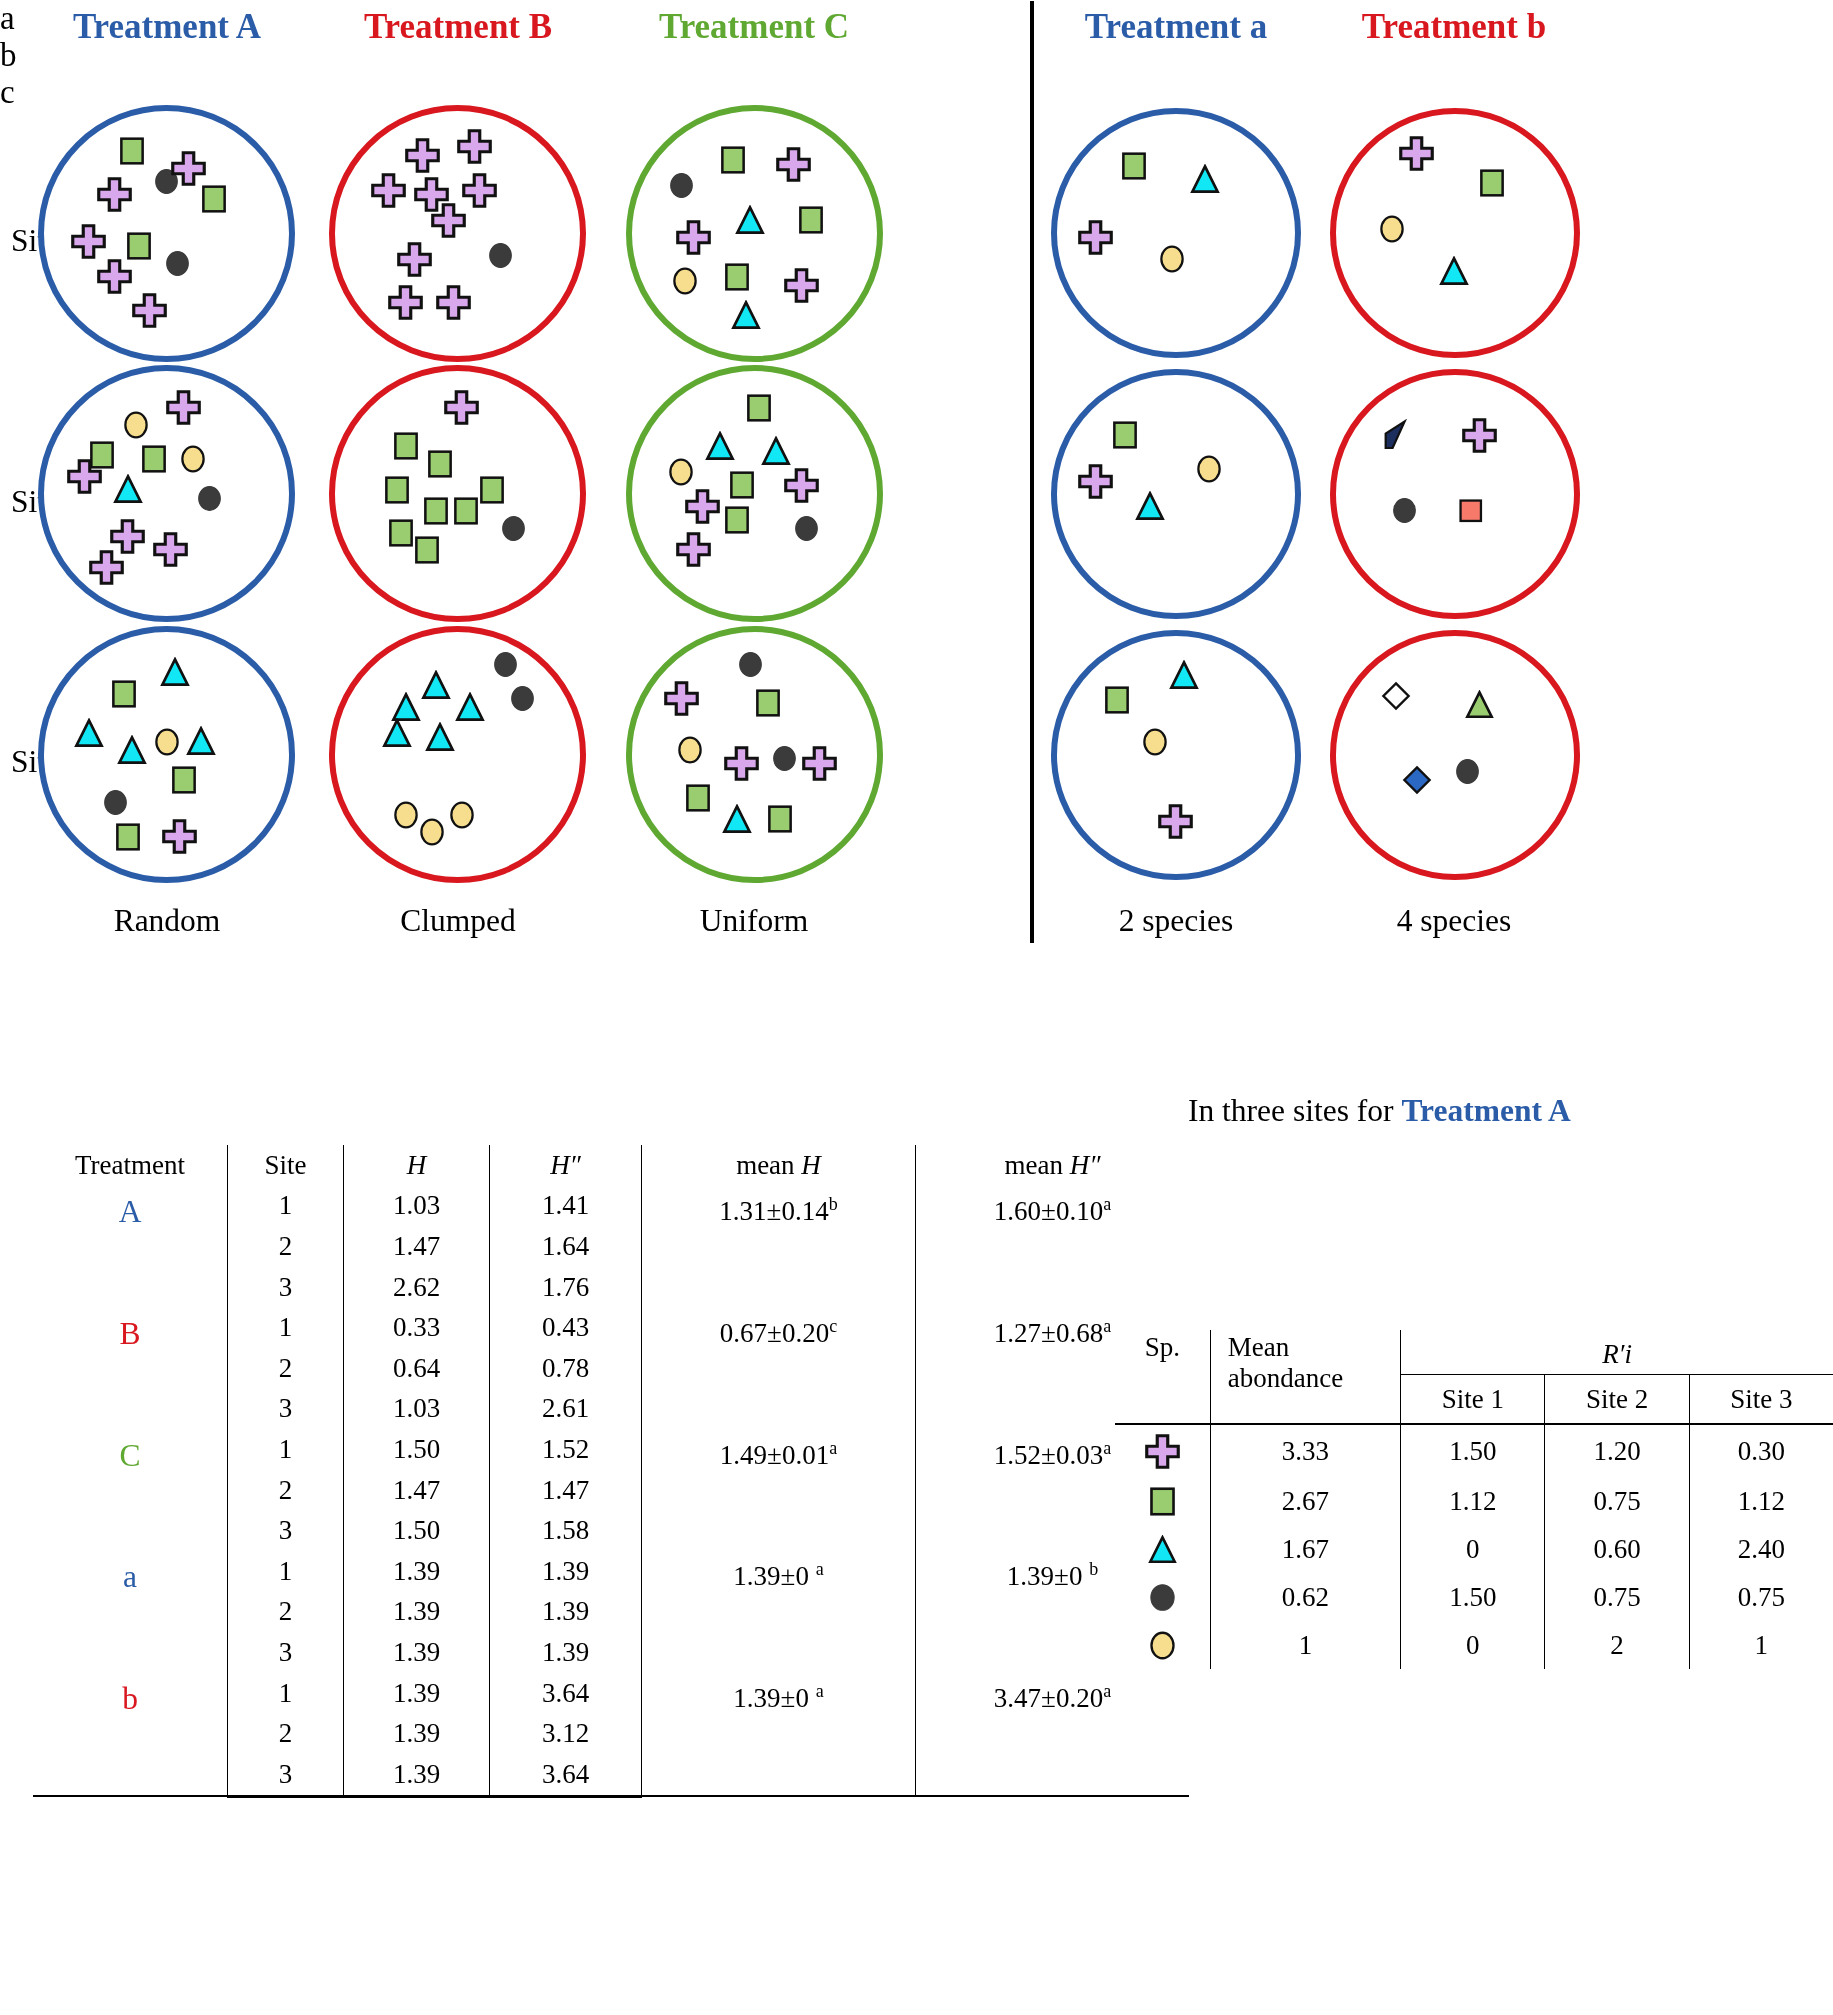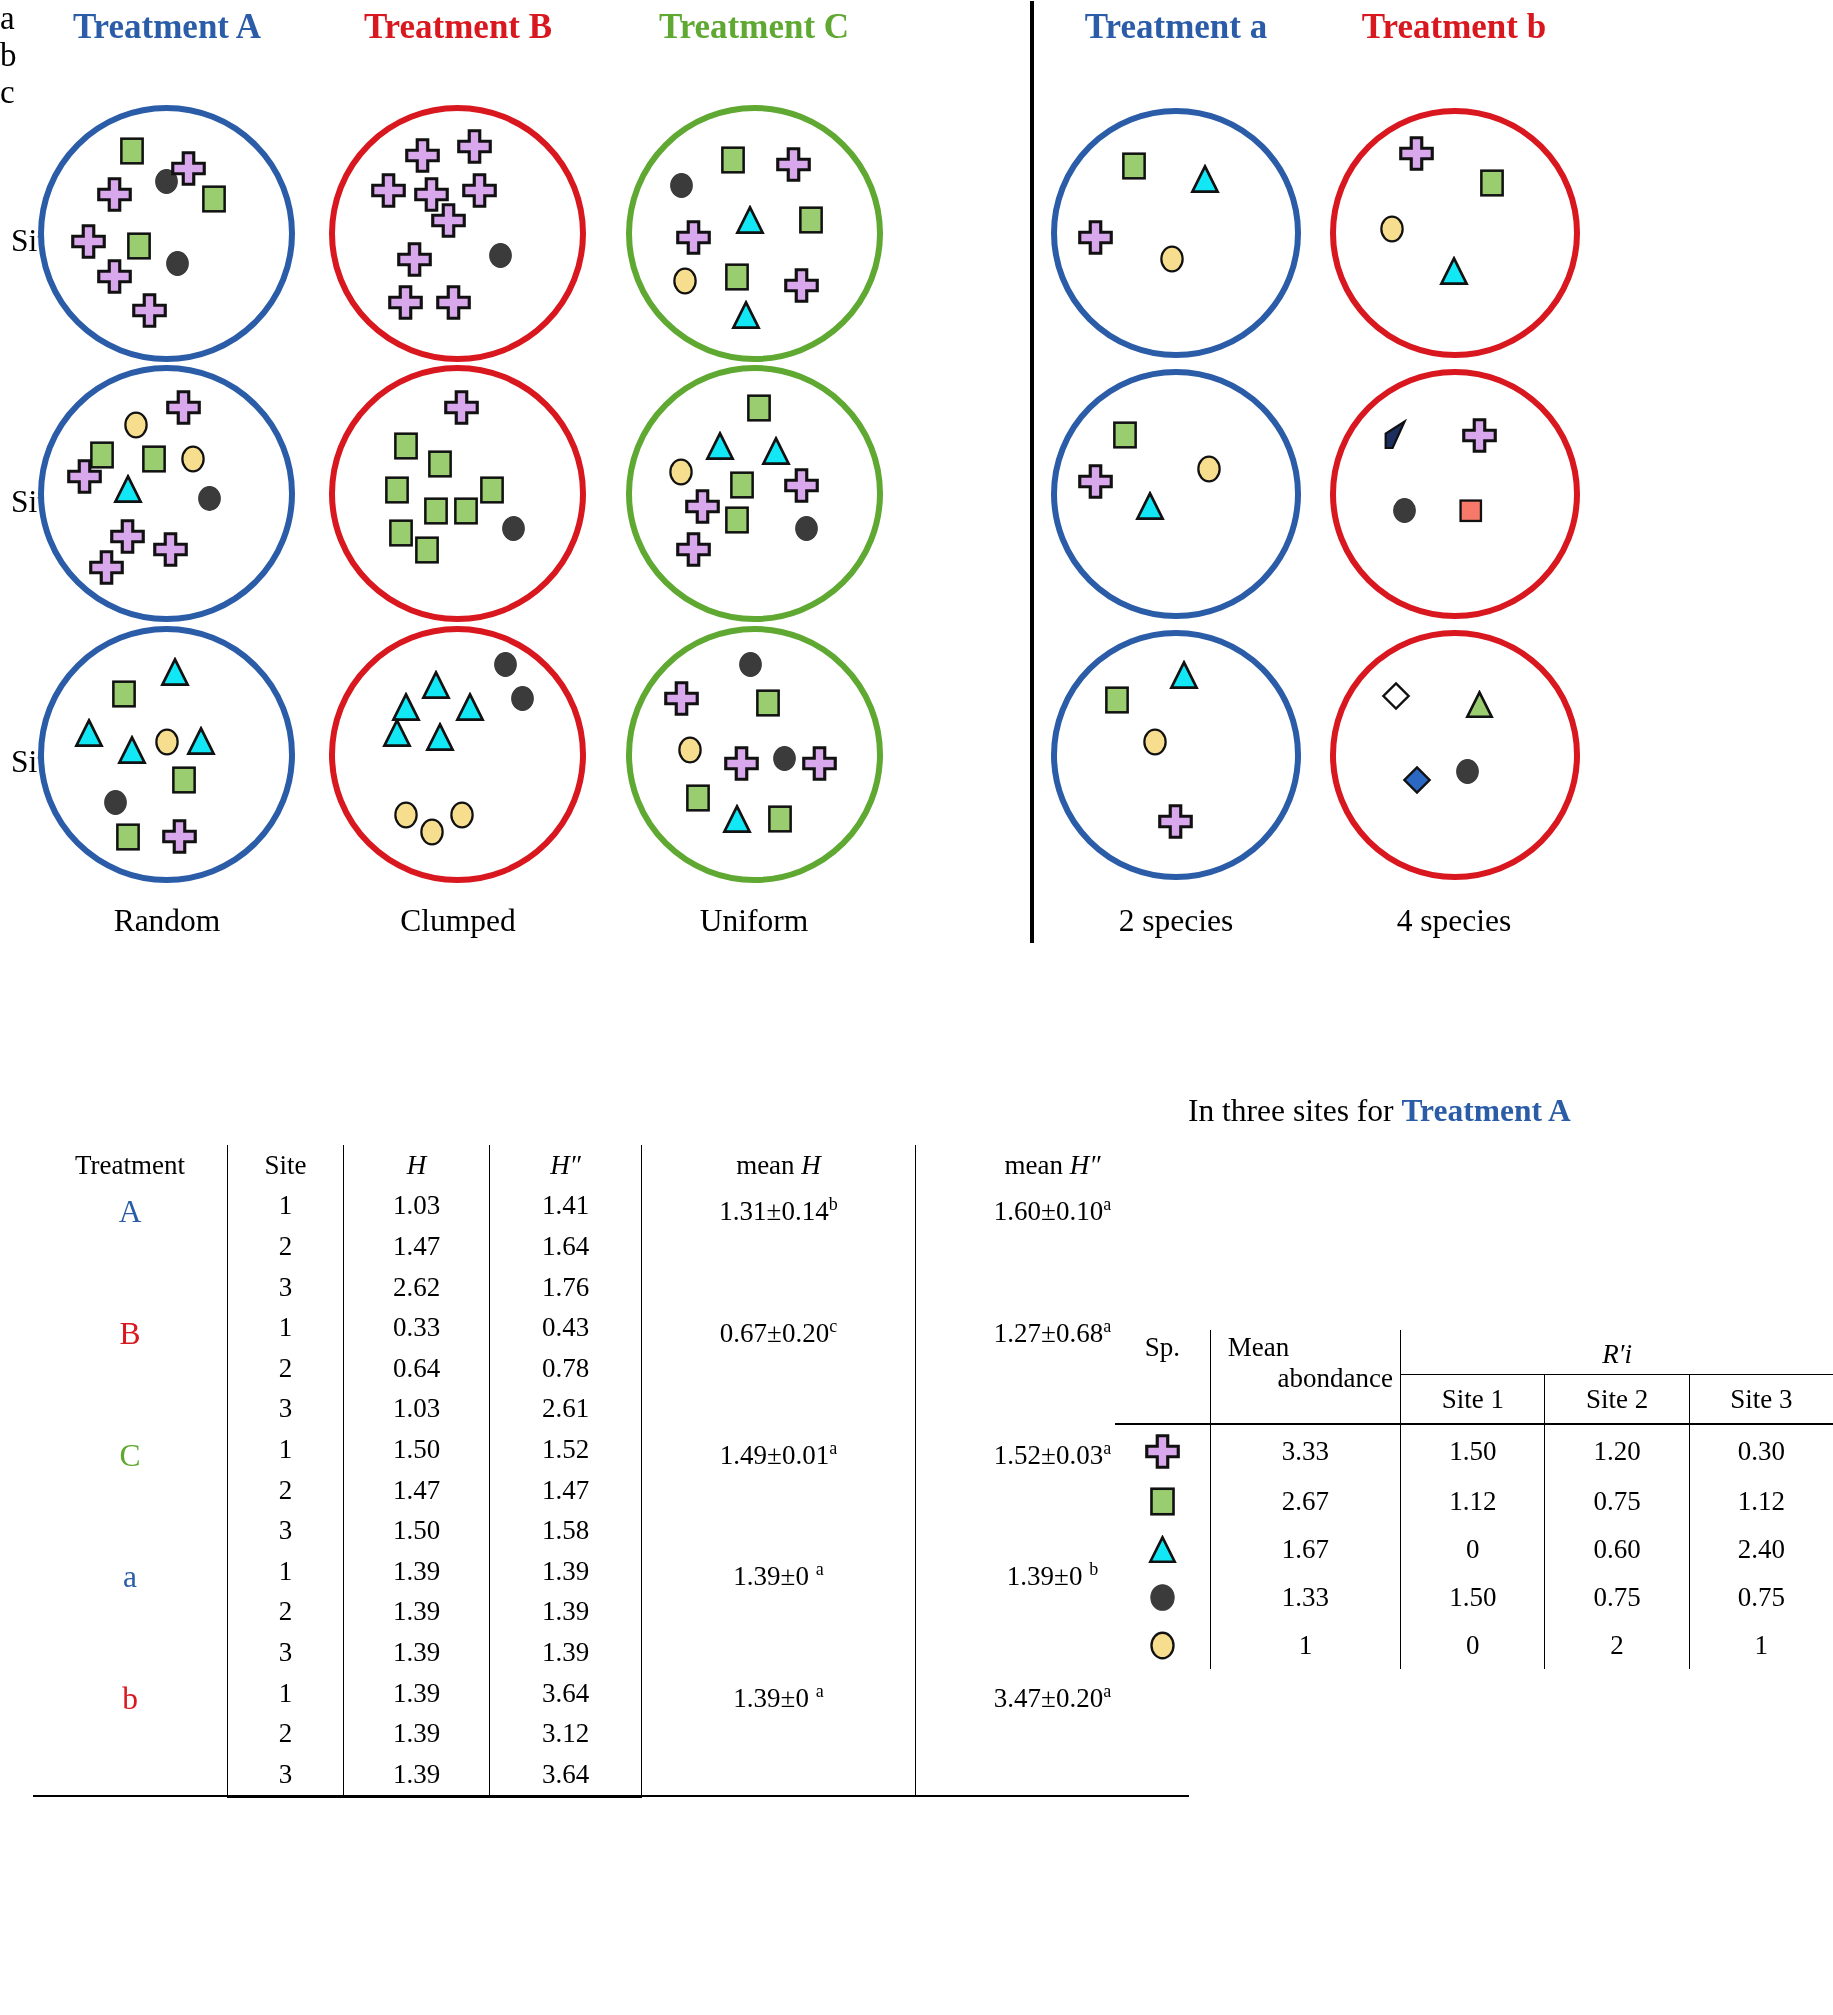--- a/index.html
+++ b/index.html
@@ -558,21 +558,21 @@
   </div>
 </div>
 
 <div id="tableC">
   <table>
       <tbody id="tc-body">
         <tr>
           <td rowspan="2" style="width:103px;vertical-align:top;padding-top:2.4px;">Sp.</td>
           <td class="cvline" rowspan="2" style="width:200px;vertical-align:top;padding-top:2.4px;">
             <div style="text-align:left;padding-left:9.7px;">Mean</div>
-            <div style="text-align:right;padding-left:9.7px;">abondance</div>
+            <div style="text-align:left;padding-left:9.7px;">abondance</div>
           </td>
           <td class="cvline chline" style="padding-bottom:4.8px;" colspan="3"><span class="ital">R′i</span></td>
         </tr>
         <tr>
           <td class="cvline" style="width:170px;vertical-align:bottom;">Site 1</td>
           <td class="cvline" style="width:170px;vertical-align:bottom;">Site 2</td>
           <td class="cvline" style="width:170px;vertical-align:bottom;">Site 3</td>
         </tr>
         <tr>
           <td style="border-top:2.4px solid #000;">
@@ -614,21 +614,21 @@
           <td class="cvline">2.40</td>
         </tr>
         <tr>
           <td>
             <div style="display: flex; justify-content: center; align-items: center;">
               <svg width="29" height="29" viewBox="0 0 100 100">
                 <ellipse cx="50" cy="50" rx="40" ry="44" fill="#3B3B3B" stroke="#3B3B3B" stroke-width="4"></ellipse>
               </svg>
             </div>
           </td>
-          <td class="cvline">1.33</td>
+          <td class="cvline">0.62</td>
           <td class="cvline">1.50</td>
           <td class="cvline">0.75</td>
           <td class="cvline">0.75</td>
         </tr>
         <tr>
           <td>
             <div style="display: flex; justify-content: center; align-items: center;">
               <svg width="29" height="29" viewBox="0 0 100 100">
                 <ellipse cx="50" cy="50" rx="38" ry="44" fill="#F7DE8E" stroke="#111" stroke-width="8"></ellipse>
               </svg>

